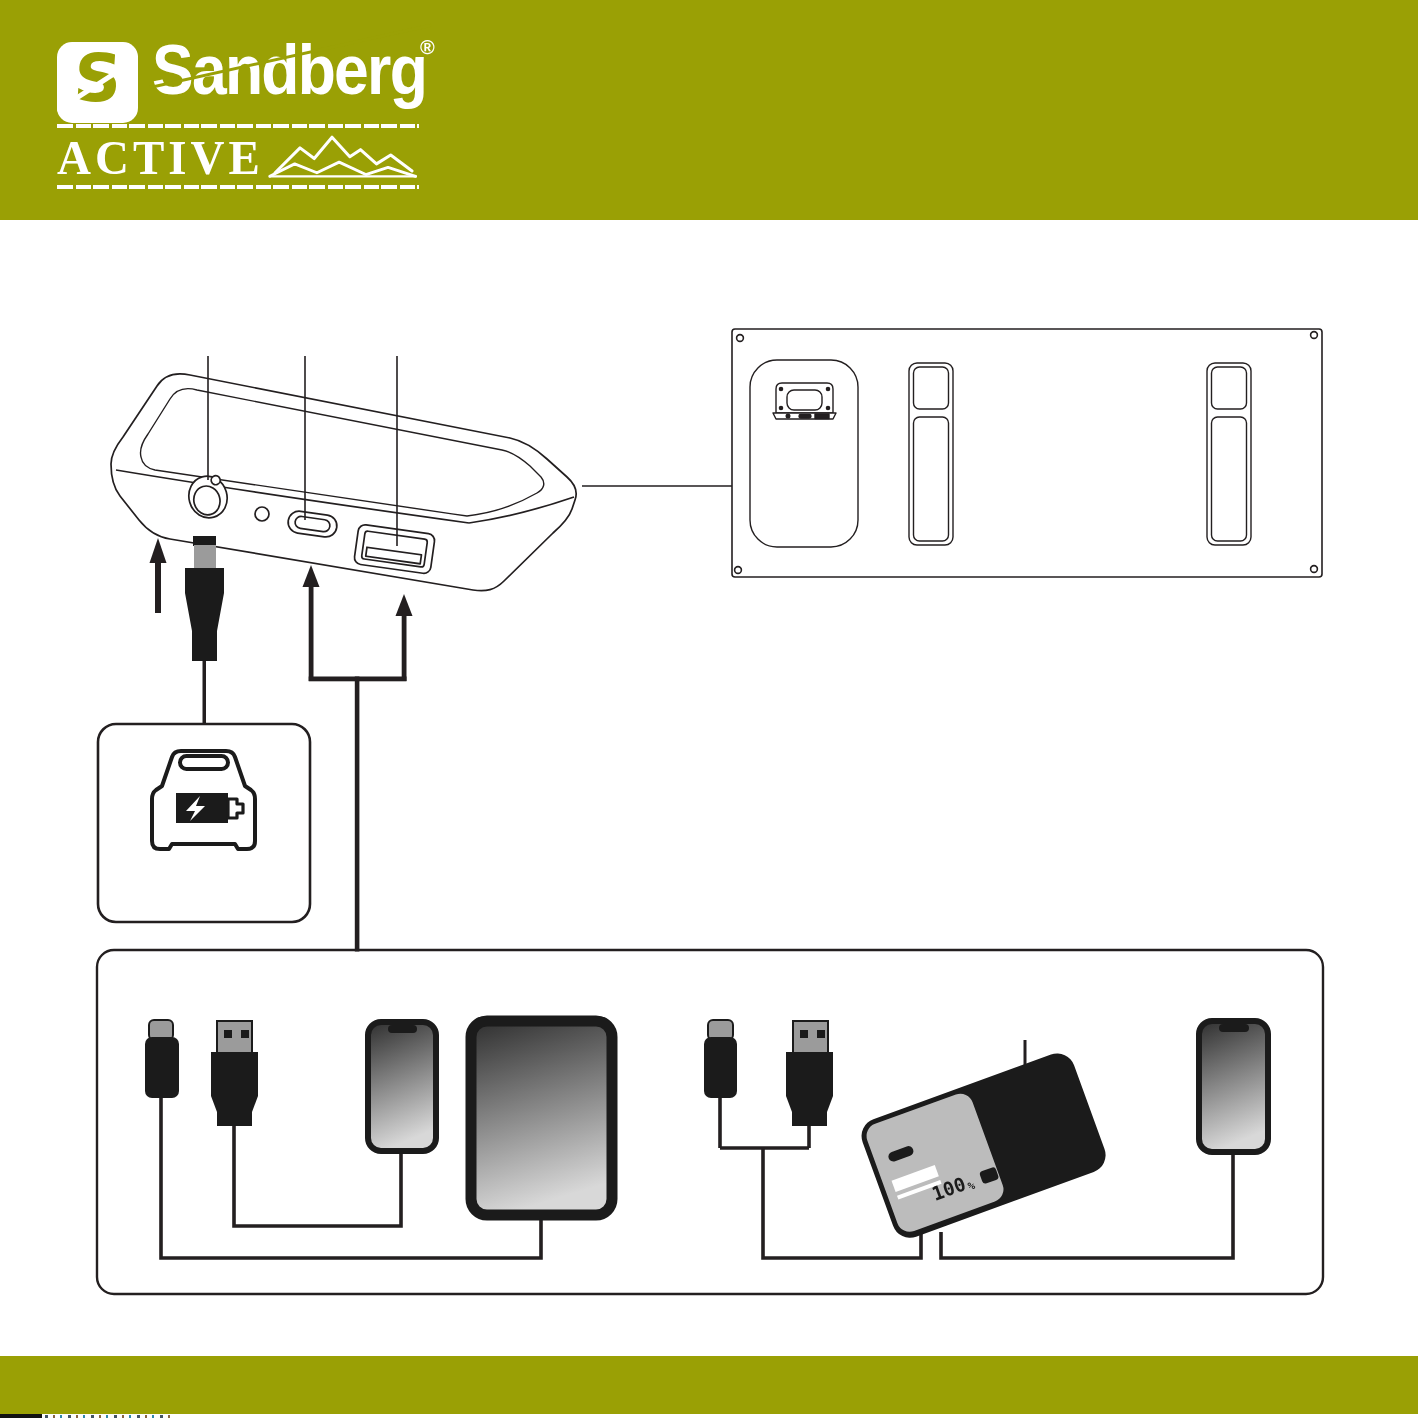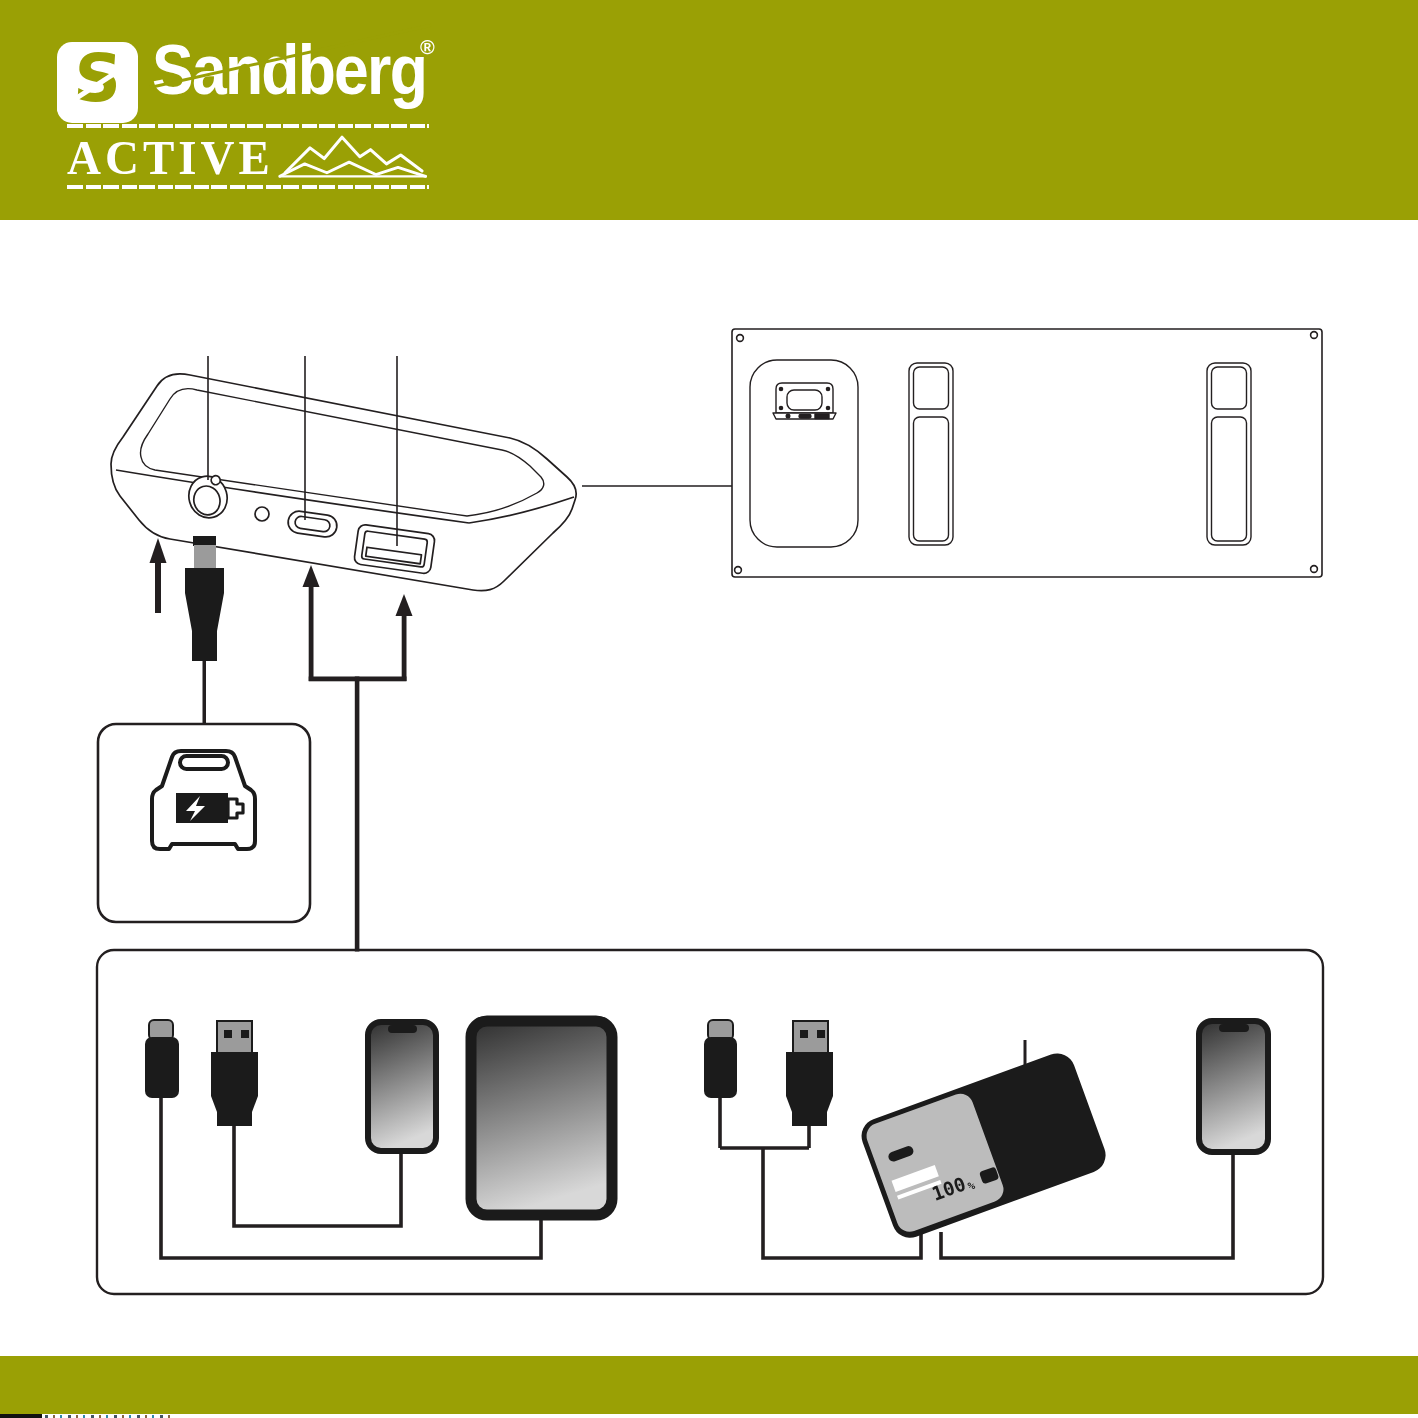--- a/index.html
+++ b/index.html
@@ -13,21 +13,21 @@
           justify-content:center;font-weight:bold;font-size:66px;color:#9aa005;
           font-family:"DejaVu Sans",sans-serif;transform:skewX(-4deg);}
   .logo-s-slash{position:absolute;left:-8px;top:39px;width:100px;height:5px;background:#ffffff;
                 transform:rotate(-33deg);}
   .brand-row{position:absolute;left:152px;top:34px;height:80px;color:#ffffff;white-space:nowrap;}
   .brand-word{display:inline-block;font-size:71px;font-weight:bold;letter-spacing:-2px;
               transform:scaleX(0.88);transform-origin:left top;line-height:1.0;}
   .brand-reg{position:absolute;left:268px;top:2px;font-size:20px;font-weight:bold;}
   .brand-slash{position:absolute;left:150px;top:86px;width:288px;height:3px;background:#9aa005;
                transform:rotate(-12.5deg);transform-origin:left center;z-index:6;}
-  .active-block{position:absolute;left:67px;top:124px;width:362px;}
+  .active-block{position:absolute;left:57px;top:124px;width:362px;}
   .rough-line{height:4px;background:repeating-linear-gradient(90deg,#ffffff 0 16px,
               rgba(255,255,255,0) 16px 19px,#ffffff 19px 34px,rgba(255,255,255,0) 34px 36px);}
   .active-row{display:flex;align-items:flex-end;height:54px;margin:1px 0 2px 0;}
   .active-word{font-family:"Liberation Serif",serif;font-weight:bold;font-size:47px;
                letter-spacing:4px;color:#ffffff;line-height:50px;transform:scaleY(1.02);}
   .mountains{margin-left:4px;margin-bottom:2px;}
   
   .band-bottom{position:absolute;left:0;top:1356px;width:1418px;height:58px;background:#9aa005;z-index:5;}
   .artifact-bar{position:absolute;left:0;top:1414px;width:42px;height:4px;background:#111111;z-index:6;}
   .artifact-noise{position:absolute;left:45px;top:1415px;width:130px;height:3px;z-index:6;

